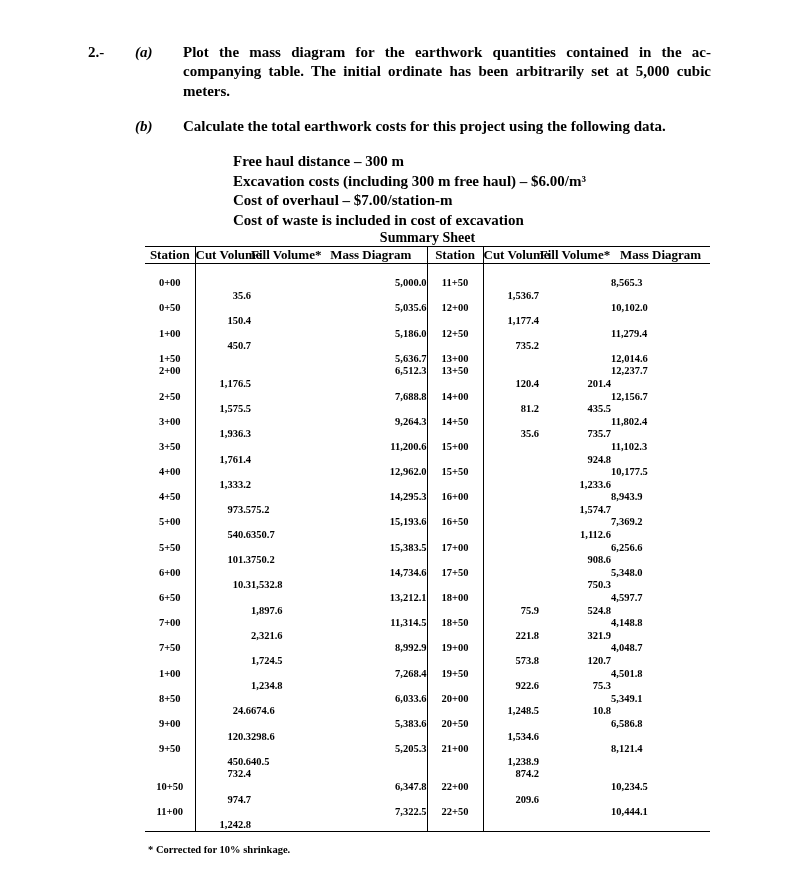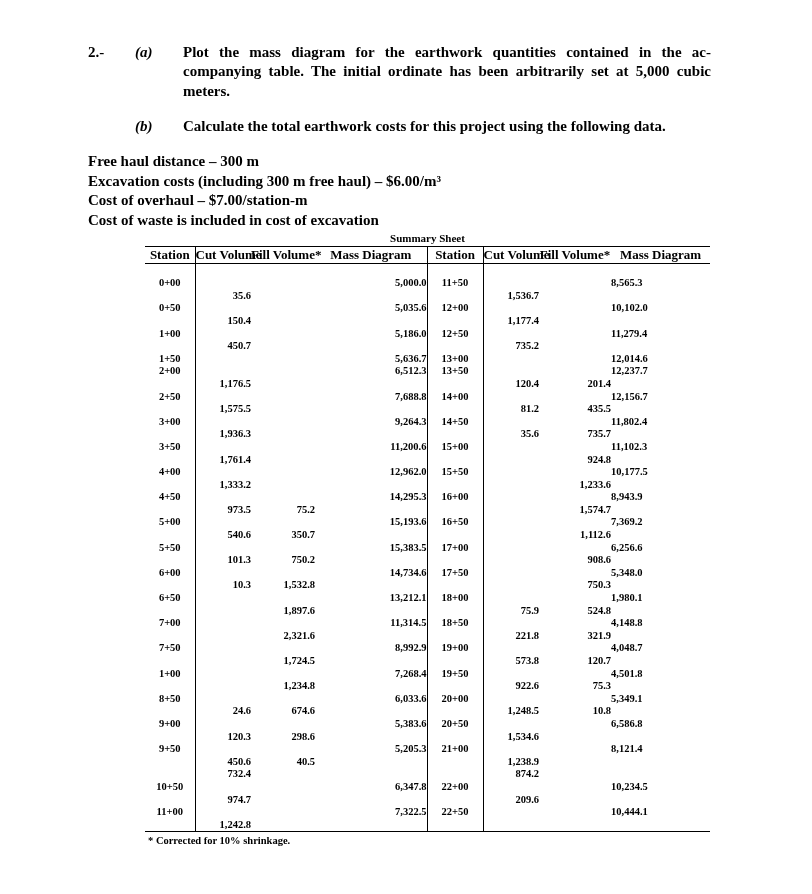--- a/index.html
+++ b/index.html
@@ -42,31 +42,32 @@
     width: 528px;
     flex: 0 0 528px;
   }
   .jline {
     text-align: justify;
     text-align-last: justify;
   }
   .prob-b { margin-top: 16px; }
   .cost-block {
     margin-top: 16px;
+    margin-left: 145px;
     font-size: 15px;
     line-height: 19.5px;
   }
   .table-wrap {
     width: 565px;
     margin-left: 57px;
     margin-top: 0;
   }
   .sheet-title {
     text-align: center;
-    font-size: 11px;
+    font-size: 14px;
     line-height: 16px;
   }
   table.summary {
     border-collapse: collapse;
     table-layout: fixed;
     width: 565px;
     border-top: 1.5px solid #000;
     border-bottom: 1.5px solid #000;
   }
   table.summary thead th {
@@ -84,26 +85,26 @@
     height: 12.6px;
     line-height: 12.6px;
     padding: 0;
     white-space: nowrap;
     font-weight: bold;
   }
   tr.spacer td { height: 13px; }
   .vr { border-right: 1px solid #000; }
   td.c0, td.c4 { text-align: center; }
   td.c1, td.c5, td.c6 { text-align: right; padding-right: 6px; }
-  td.c2 { text-align: right; padding-right: 12px; }
+  td.c2 { text-align: left; padding-right: 12px; }
   td.c3 { text-align: right; padding-right: 68px; }
   td.c7 { text-align: left; padding-right: 5px; }
   .footnote {
     font-size: 10.5px;
-    margin-top: 3px;
+    margin-top: 12px;
     margin-left: 3px;
   }
 </style>
 </head>
 <body>
 
 <div class="page">
   <div class="content">
 
     <div class="prob">
@@ -416,21 +417,21 @@
               <td class="c7"></td>
             </tr>
             <tr>
               <td class="c0 vr">6+50</td>
               <td class="c1"></td>
               <td class="c2"></td>
               <td class="c3 vr">13,212.1</td>
               <td class="c4 vr">18+00</td>
               <td class="c5"></td>
               <td class="c6"></td>
-              <td class="c7">1,980.1</td>
+              <td class="c7">4,597.7</td>
             </tr>
             <tr>
               <td class="c0 vr"></td>
               <td class="c1"></td>
               <td class="c2">1,897.6</td>
               <td class="c3 vr"></td>
               <td class="c4 vr"></td>
               <td class="c5">75.9</td>
               <td class="c6">524.8</td>
               <td class="c7"></td>

